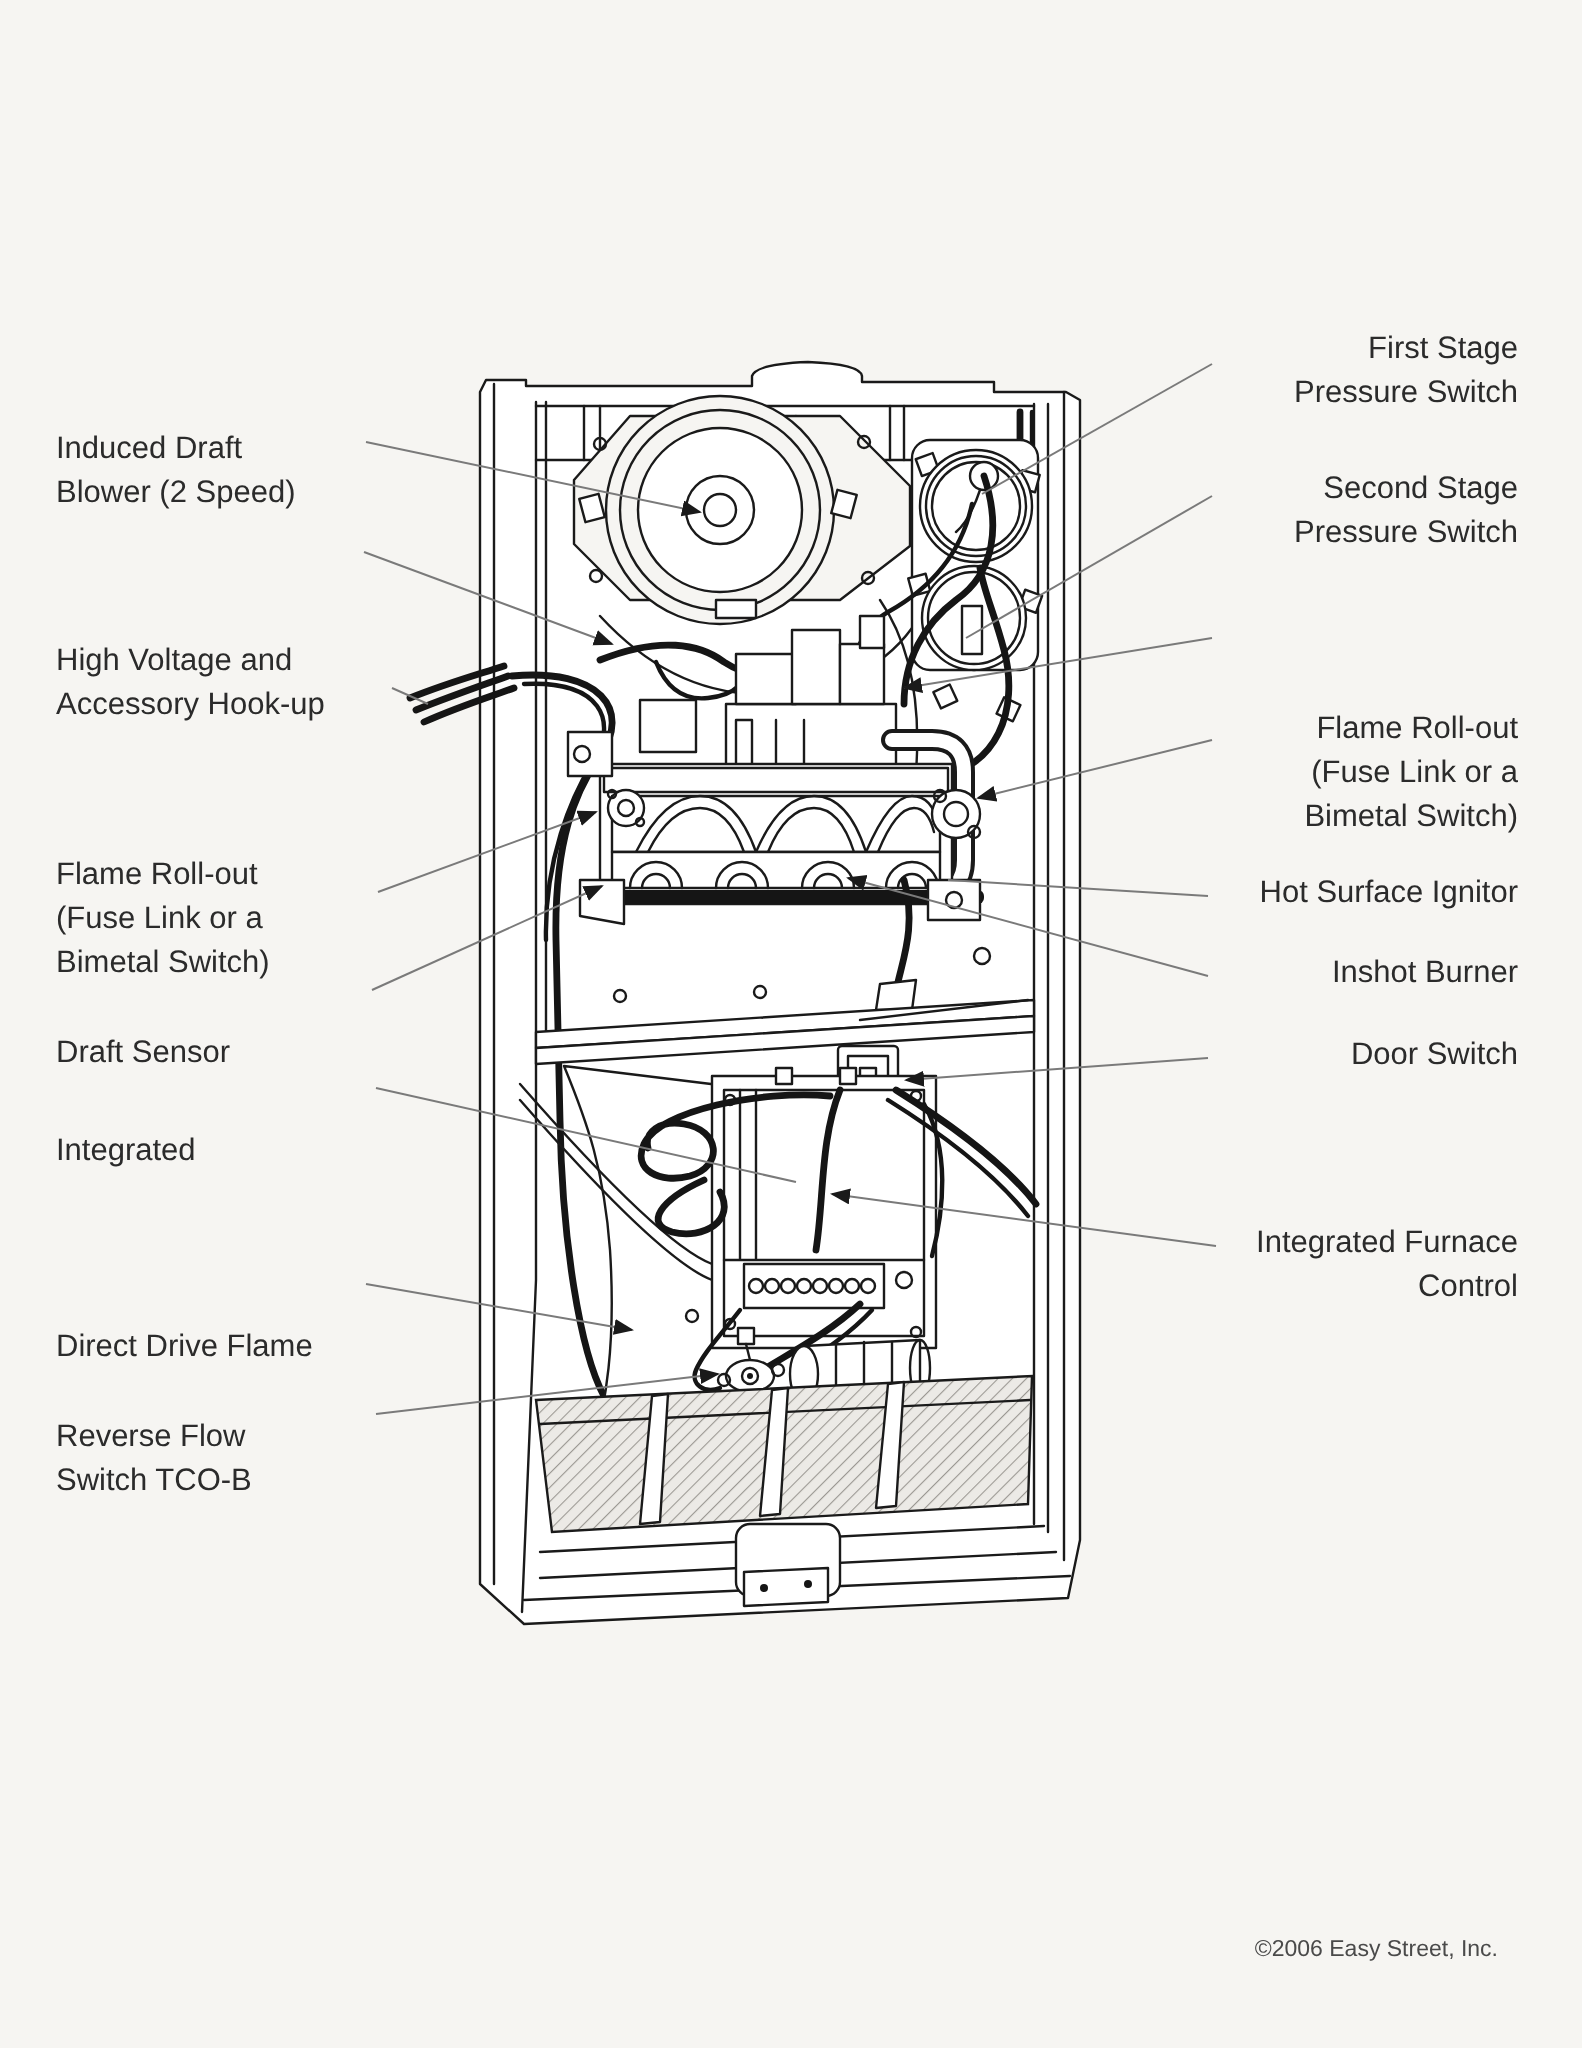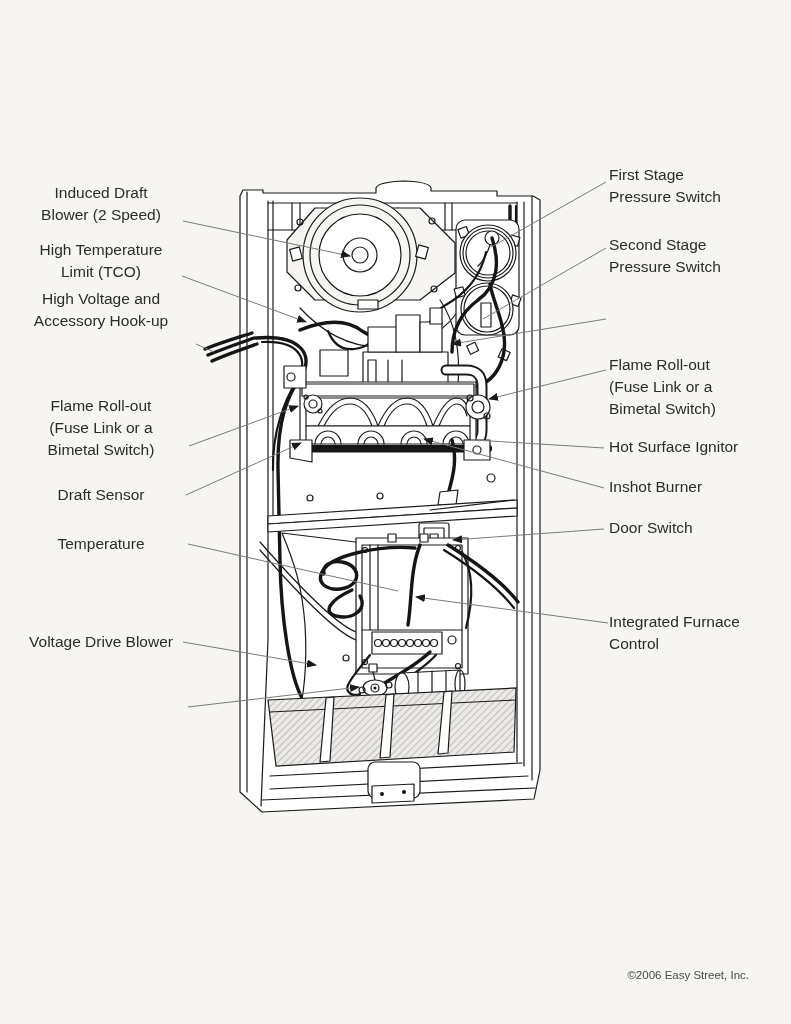--- a/index.html
+++ b/index.html
@@ -1,20 +1,20 @@
 <!DOCTYPE html>
 <html><head>
 <meta charset="utf-8">
 <style>
   html,body{margin:0;padding:0;}
   .page{position:relative;width:791px;height:1024px;background:#f6f5f2;overflow:hidden;
         font-family:"Liberation Sans","DejaVu Sans",sans-serif;color:#2b2b2b;}
   .lbl{position:absolute;font-size:15.5px;line-height:22px;white-space:pre-line;color:#2b2b2b;}
-  .lbl.left{left:28px;width:146px;text-align:center;}
-  .lbl.right{left:609px;width:150px;text-align:left;}
+  .lbl.left{left:28px;width:146px;text-align:left;margin-top:32px;}
+  .lbl.right{left:609px;width:150px;text-align:right;}
   .copyright{position:absolute;right:42px;top:969px;font-size:11.5px;color:#4a4a4a;}
   svg{position:absolute;left:0;top:0;}
   .ln{stroke:#1a1a1a;stroke-width:1.2;fill:none;stroke-linejoin:round;stroke-linecap:round;}
   .lnf{stroke:#1a1a1a;stroke-width:1.2;fill:#f6f5f2;stroke-linejoin:round;}
   .lnw{stroke:#1a1a1a;stroke-width:1.2;fill:#ffffff;stroke-linejoin:round;}
   .wire{stroke:#151515;stroke-width:3.4;fill:none;stroke-linecap:round;}
   .wire2{stroke:#151515;stroke-width:2.2;fill:none;stroke-linecap:round;}
   .leader{stroke:#7a7a7a;stroke-width:1;fill:none;}
   .dark{fill:#151515;stroke:none;}
 </style>
@@ -271,30 +271,30 @@
     <line class="leader" x1="606" y1="370" x2="489" y2="399" marker-end="url(#arw)"></line>
     <line class="leader" x1="604" y1="448" x2="474" y2="440"></line>
     <line class="leader" x1="604" y1="488" x2="424" y2="439" marker-end="url(#arw)"></line>
     <line class="leader" x1="604" y1="529" x2="453" y2="540" marker-end="url(#arw)"></line>
     <line class="leader" x1="608" y1="623" x2="416" y2="597" marker-end="url(#arw)"></line>
   </g>
 </svg>
 
 <div class="lbl left" style="top:182px">Induced Draft
 Blower (2 Speed)</div>
-<div class="lbl left" style="top:239px">High Temperature
-Limit (TCO)</div>
 <div class="lbl left" style="top:288px">High Voltage and
 Accessory Hook-up</div>
 <div class="lbl left" style="top:395px">Flame Roll-out
 (Fuse Link or a
 Bimetal Switch)</div>
 <div class="lbl left" style="top:484px">Draft Sensor</div>
-<div class="lbl left" style="top:533px">Temperature</div>
-<div class="lbl left" style="top:631px">Voltage Drive Blower</div>
+<div class="lbl left" style="top:533px">Integrated</div>
+<div class="lbl left" style="top:631px">Direct Drive Flame</div>
+<div class="lbl left" style="top:676px">Reverse Flow
+Switch TCO-B</div>
 
 <div class="lbl right" style="top:164px">First Stage
 Pressure Switch</div>
 <div class="lbl right" style="top:234px">Second Stage
 Pressure Switch</div>
 <div class="lbl right" style="top:354px">Flame Roll-out
 (Fuse Link or a
 Bimetal Switch)</div>
 <div class="lbl right" style="top:436px">Hot Surface Ignitor</div>
 <div class="lbl right" style="top:476px">Inshot Burner</div>

